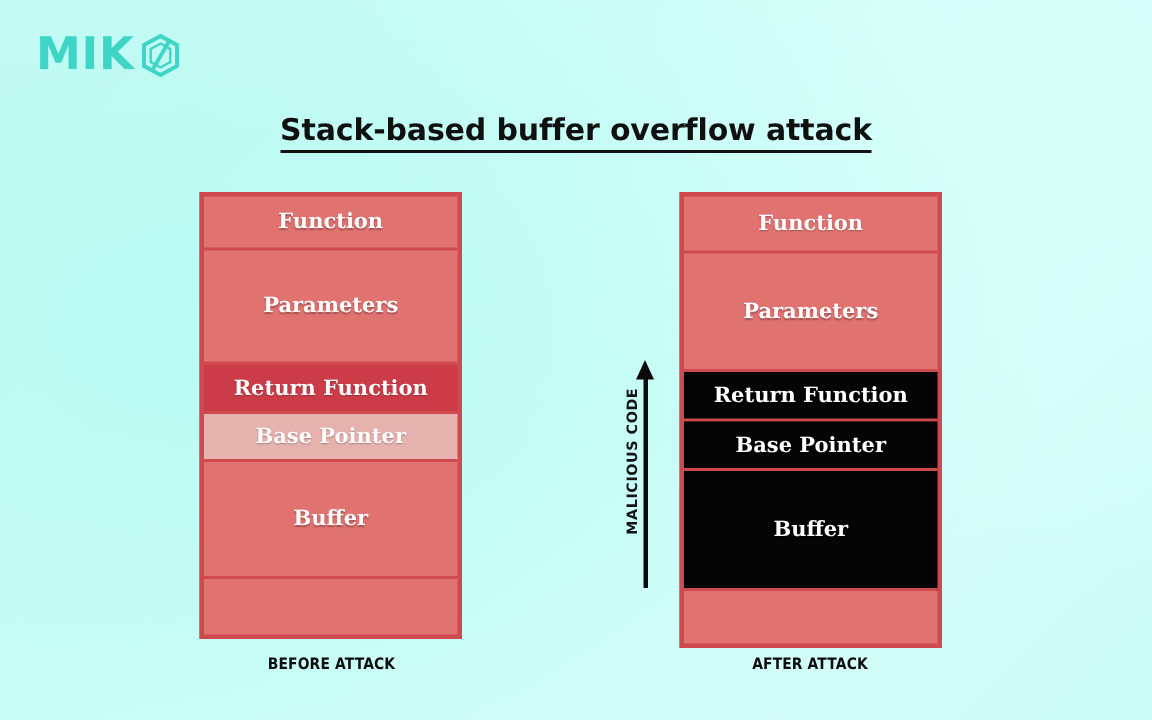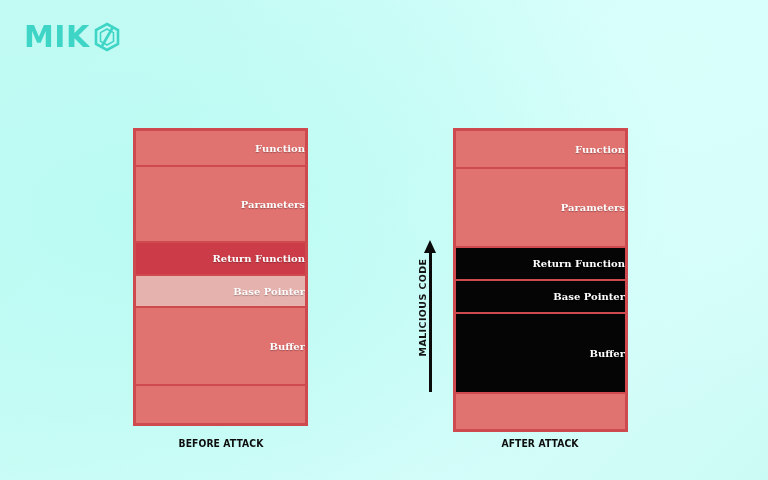--- a/index.html
+++ b/index.html
@@ -71,24 +71,24 @@
     display:flex;
     flex-direction:column;
   }
   #stack-before { left:133px; top:128px; }
   #stack-after  { left:453px; top:128px; }
 
   .row {
     position:relative;
     display:flex;
     align-items:center;
-    justify-content:flex-end;
+    justify-content:center;
     font-family:"DejaVu Serif", serif;
     font-weight:bold;
-    font-size:10px;
+    font-size:14px;
     color:#fdfdfd;
     text-shadow:0 1px 1px rgba(0,0,0,0.28);
     border-bottom:2px solid #cf4a4f;
     background:#e07270;
     overflow:hidden;
     white-space:nowrap;
   }
   .row:last-child { border-bottom:none; }
 
   .row.dark-red  { background:#cb3c48; }
@@ -169,20 +169,23 @@
     <span class="logo-text">MIK</span>
     <span class="logo-mark">
       <svg width="28" height="30" viewBox="0 0 28 30" aria-hidden="true">
         <polygon points="14,2 25,8 25,22 14,28 3,22 3,8" fill="none" stroke="#3fd5c6" stroke-width="2.6"></polygon>
         <polygon points="14,7 20.5,10.6 20.5,19.4 14,23 7.5,19.4 7.5,10.6" fill="none" stroke="#3fd5c6" stroke-width="1.6"></polygon>
         <line x1="9" y1="24" x2="20" y2="5" stroke="#3fd5c6" stroke-width="2.6"></line>
       </svg>
     </span>
   </div>
 
+  <div class="title">
+    <span class="title-inner">Stack-based buffer overflow attack</span>
+  </div>
 
   <div class="stack" id="stack-before">
     <div class="row" id="b-function">
       <span class="label">Function</span>
     </div>
     <div class="row" id="b-parameters">
       <span class="label">Parameters</span>
     </div>
     <div class="row dark-red" id="b-return">
       <span class="label">Return Function</span>

